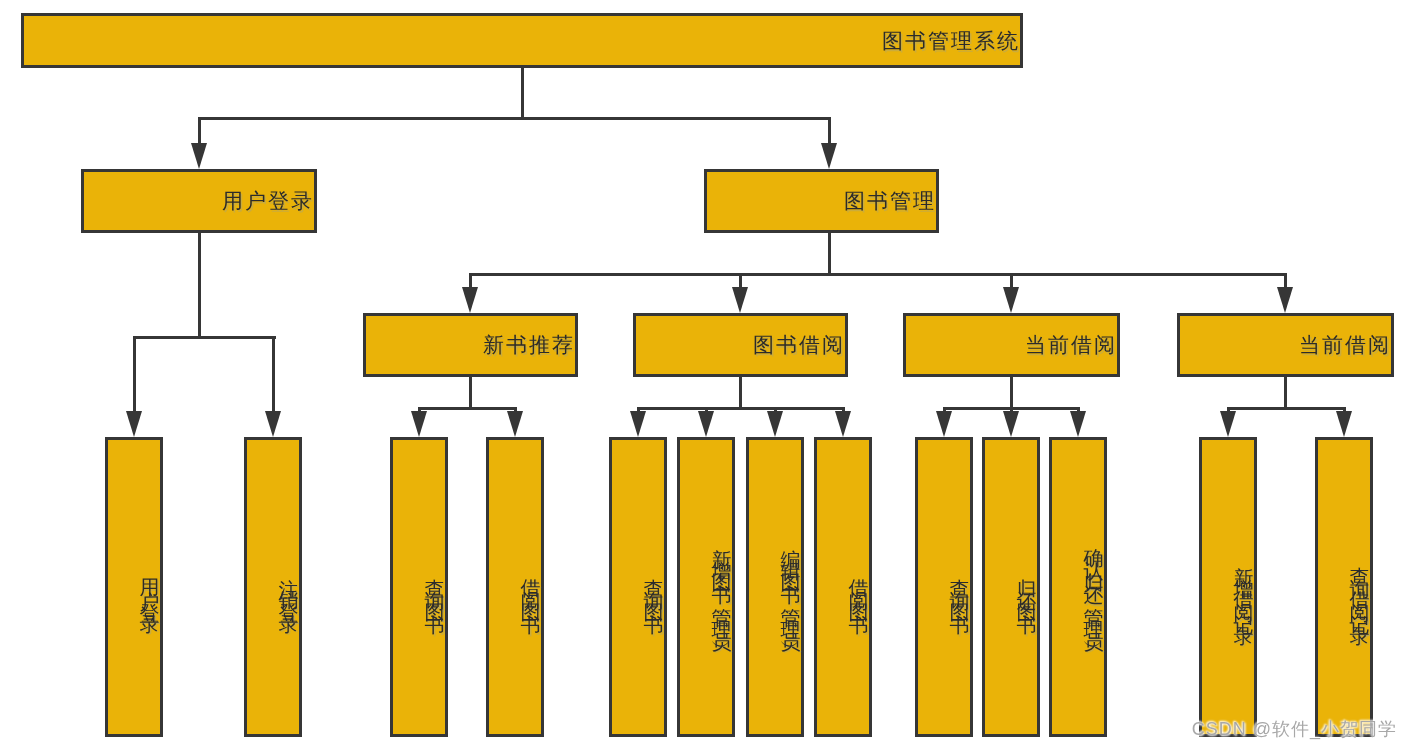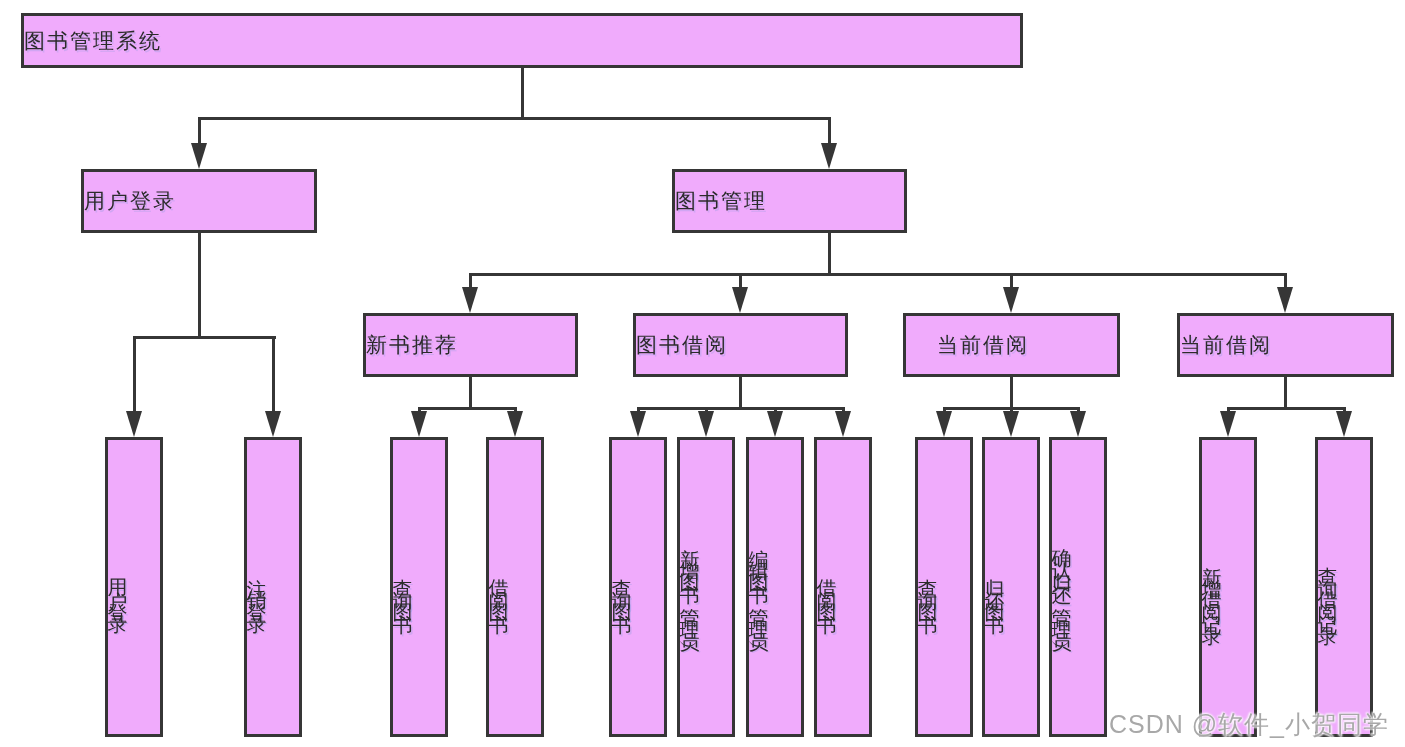--- a/index.html
+++ b/index.html
@@ -8,55 +8,55 @@
     --background:#ffffff;
     --watermark:#a8a8a8;
   }
   html,body{margin:0;padding:0;background:var(--background);}
   .canvas{
     position:relative;width:1405px;height:747px;background:var(--background);
     font-family:"Liberation Sans","DejaVu Sans",sans-serif;overflow:hidden;
   }
   .box{
     position:absolute;box-sizing:border-box;border:3px solid var(--line);
-    background:#f0abfc;display:flex;align-items:center;justify-content:flex-start;
+    background:#eab308;display:flex;align-items:center;justify-content:flex-end;
     color:var(--text);
   }
   .lbl{
     font-size:21px;letter-spacing:2px;white-space:nowrap;
     text-shadow:1.5px 1.5px 0 rgba(110,150,215,0.25);
   }
   .leaf .lbl{
     writing-mode:vertical-rl;text-orientation:mixed;
     font-size:20px;letter-spacing:12px;line-height:1;white-space:normal;
   }
   .vl{position:absolute;width:3px;background:var(--line);}
   .hl{position:absolute;height:3px;background:var(--line);}
   .ah{position:absolute;width:0;height:0;
       border-left:8px solid transparent;border-right:8px solid transparent;
       border-top:26px solid var(--line);}
   .watermark{
-    position:absolute;right:16px;bottom:6px;font-size:25px;letter-spacing:1px;
+    position:absolute;right:8px;bottom:6px;font-size:18px;letter-spacing:1px;
     color:var(--watermark);z-index:5;
     text-shadow:0 0 3px #fff,1px 1px 2px #fff,-1px -1px 2px #fff;
   }
 </style>
 </head>
 <body>
 
 <div class="canvas">
 
   <div class="box" style="left:21px;top:13px;width:1002px;height:55px;">
     <span class="lbl">图书管理系统</span>
   </div>
 
   <div class="box" style="left:81px;top:169px;width:236px;height:64px;">
     <span class="lbl">用户登录</span>
   </div>
-  <div class="box" style="left:672px;top:169px;width:235px;height:64px;">
+  <div class="box" style="left:704px;top:169px;width:235px;height:64px;">
     <span class="lbl">图书管理</span>
   </div>
 
   <div class="box" style="left:633px;top:313px;width:215px;height:64px;">
     <span class="lbl">图书借阅</span>
   </div>
   <div class="box" style="left:363px;top:313px;width:215px;height:64px;">
     <span class="lbl">新书推荐</span>
   </div>
   <div class="box" style="left:903px;top:313px;width:217px;height:64px;padding-left:31px;">

